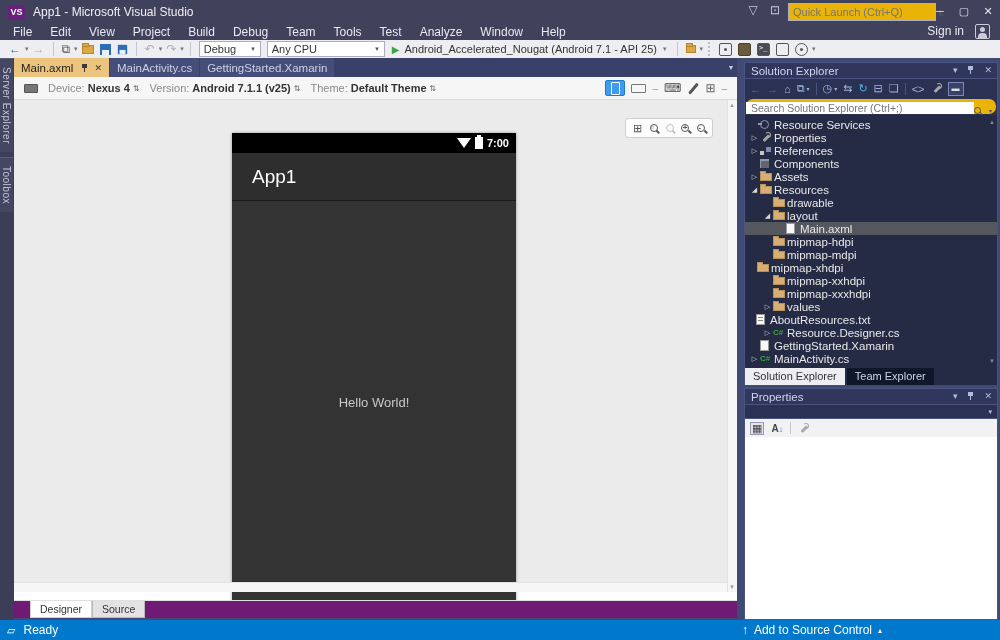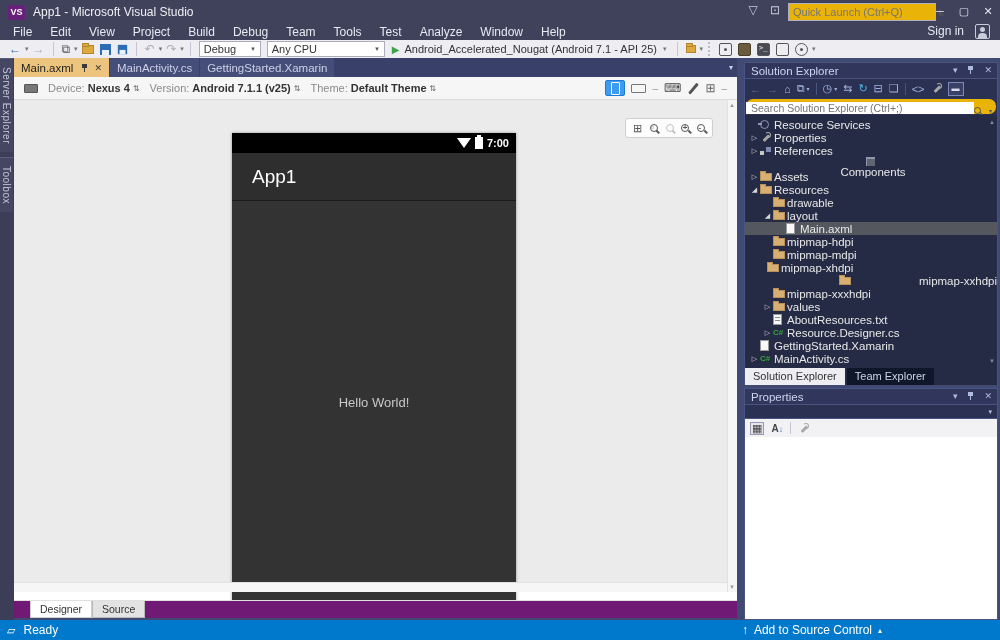--- a/index.html
+++ b/index.html
@@ -394,21 +394,21 @@
           </span>
           <span>Properties</span>
         </div>
         <div class="trow" style="padding-left: 4px;">
           <span class="exp">▷</span>
           <span class="tic">
             <span class="ic-refs"></span>
           </span>
           <span>References</span>
         </div>
-        <div class="trow" style="padding-left: 4px; flex-direction: column;">
+        <div class="trow" style="padding-left: 4px;">
           <span class="exp"></span>
           <span class="tic">
             <span class="ic-cube"></span>
           </span>
           <span>Components</span>
         </div>
         <div class="trow" style="padding-left: 4px;">
           <span class="exp">▷</span>
           <span class="tic">
             <span class="ic-folder"></span>
@@ -450,49 +450,49 @@
           </span>
           <span>mipmap-hdpi</span>
         </div>
         <div class="trow" style="padding-left: 17px;">
           <span class="exp"></span>
           <span class="tic">
             <span class="ic-folder"></span>
           </span>
           <span>mipmap-mdpi</span>
         </div>
-        <div class="trow" style="padding-left: 11px;">
+        <div class="trow" style="padding-left: 1px;">
           <span class="exp"></span>
           <span class="tic">
             <span class="ic-folder"></span>
           </span>
           <span>mipmap-xhdpi</span>
         </div>
-        <div class="trow" style="padding-left: 17px; justify-content: space-between;">
+        <div class="trow" style="padding-left: 17px;">
           <span class="exp"></span>
           <span class="tic">
             <span class="ic-folder"></span>
           </span>
           <span>mipmap-xxhdpi</span>
         </div>
         <div class="trow" style="padding-left: 17px;">
           <span class="exp"></span>
           <span class="tic">
             <span class="ic-folder"></span>
           </span>
           <span>mipmap-xxxhdpi</span>
         </div>
         <div class="trow" style="padding-left: 17px;">
           <span class="exp">▷</span>
           <span class="tic">
             <span class="ic-folder"></span>
           </span>
           <span>values</span>
         </div>
-        <div class="trow" style="padding-left: 17px;">
+        <div class="trow" style="">
           <span class="exp"></span>
           <span class="tic">
             <span class="ic-txt"></span>
           </span>
           <span>AboutResources.txt</span>
         </div>
         <div class="trow" style="padding-left: 17px;">
           <span class="exp">▷</span>
           <span class="tic">
             <span class="ic-csharp">C#</span>

